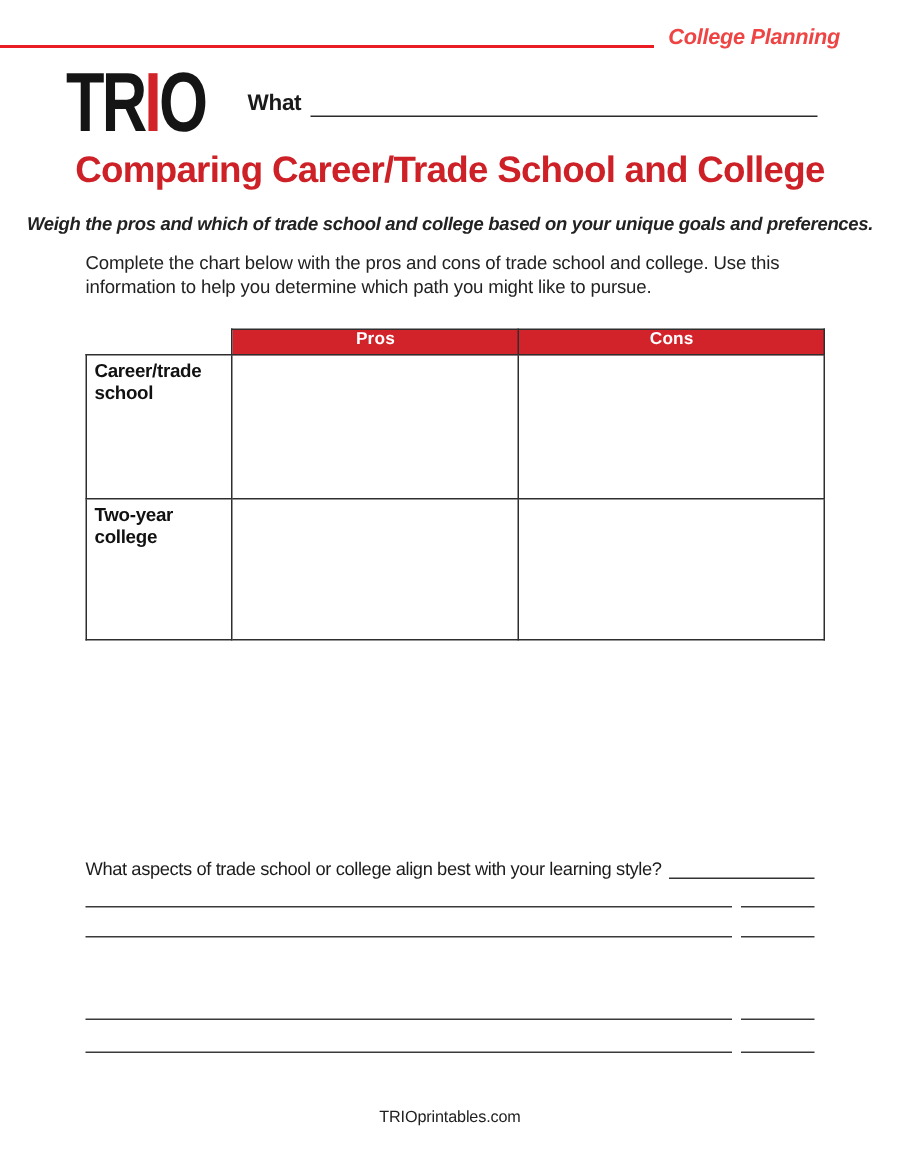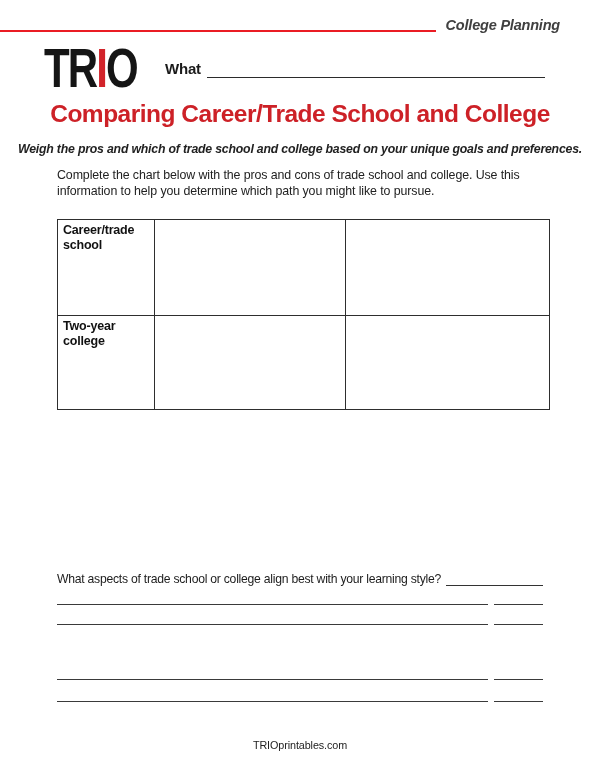--- a/index.html
+++ b/index.html
@@ -6,21 +6,21 @@
   html,body { background:#ffffff; }
   .page {
     position:relative; width:600px; height:776px; background:#fff;
     font-family:"Liberation Sans", sans-serif; color:#1a1a1a; overflow:hidden;
   }
 
   
   .header-rule { position:absolute; left:0; top:30px; width:436px; height:2.2px; background:#ea1c24; }
   .category {
     position:absolute; top:17px; right:40px;
-    font-size:14.5px; font-weight:bold; font-style:italic; letter-spacing:-0.2px; color:#404040;
+    font-size:14.5px; font-weight:bold; font-style:italic; letter-spacing:-0.2px; color:#ef4444;
   }
 
   
   .logo {
     position:absolute; left:44px; top:40px; font-size:56px; font-weight:900;
     letter-spacing:-2.5px; line-height:1; color:#151515;
     transform:scaleX(0.75); transform-origin:left top; white-space:nowrap;
   }
   .logo .red-i { color:#d2232a; }
   .name-label { position:absolute; left:165px; top:60px; font-size:15px; font-weight:bold; letter-spacing:-0.2px; }
@@ -98,20 +98,25 @@
   <div class="subtitle">Weigh the pros and which of trade school and college based on your unique goals and preferences.</div>
   <div class="instructions">Complete the chart below with the pros and cons of trade school and college. Use this information to help you determine which path you might like to pursue.</div>
 
   <table class="proscons">
     <colgroup>
       <col style="width:90px">
         <col style="width:191px">
         <col style="width:204px">
     </colgroup>
     <tbody>
+        <tr style="height:17px">
+      <td class="ghost"></td>
+      <td class="hdr">Pros</td>
+      <td class="hdr">Cons</td>
+    </tr>
     <tr style="height:96px">
       <td class="rowlabel">Career/trade school</td>
       <td class="blank"></td>
       <td class="blank"></td>
     </tr>
     <tr style="height:94px">
       <td class="rowlabel">Two-year college</td>
       <td class="blank"></td>
       <td class="blank"></td>
     </tr>

